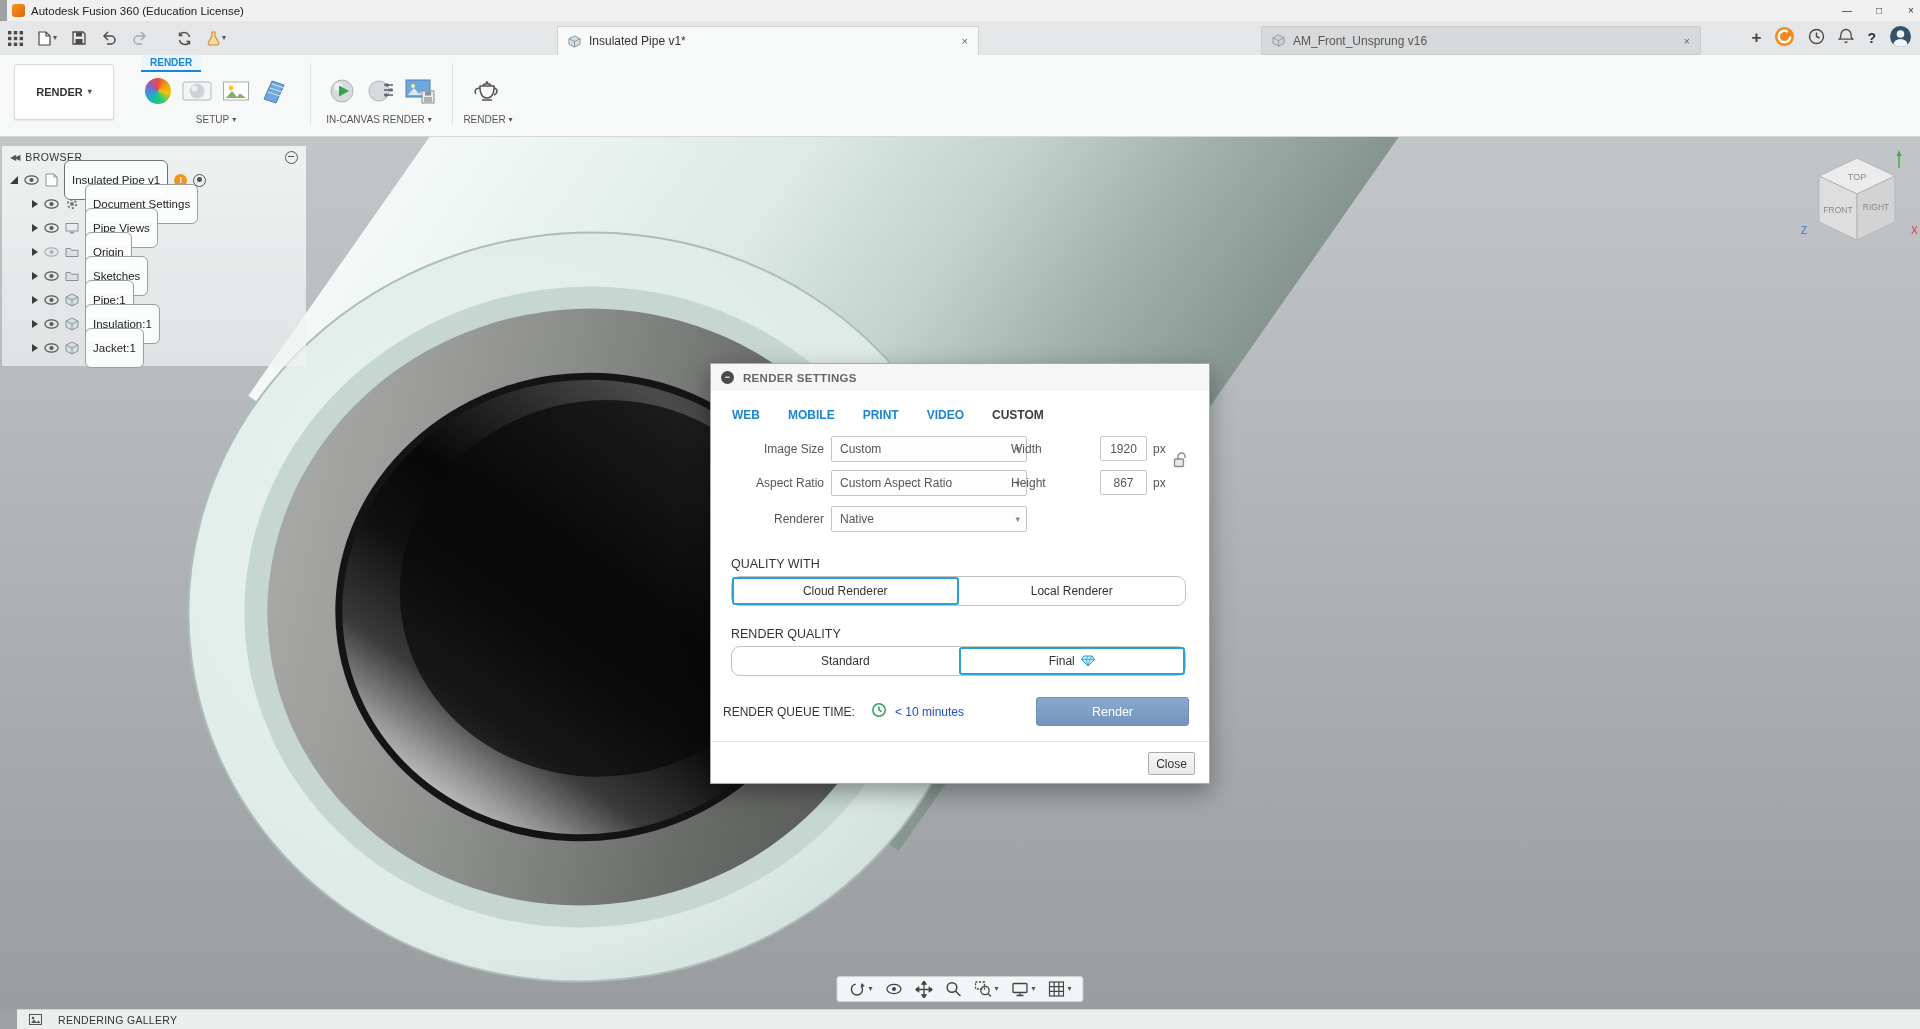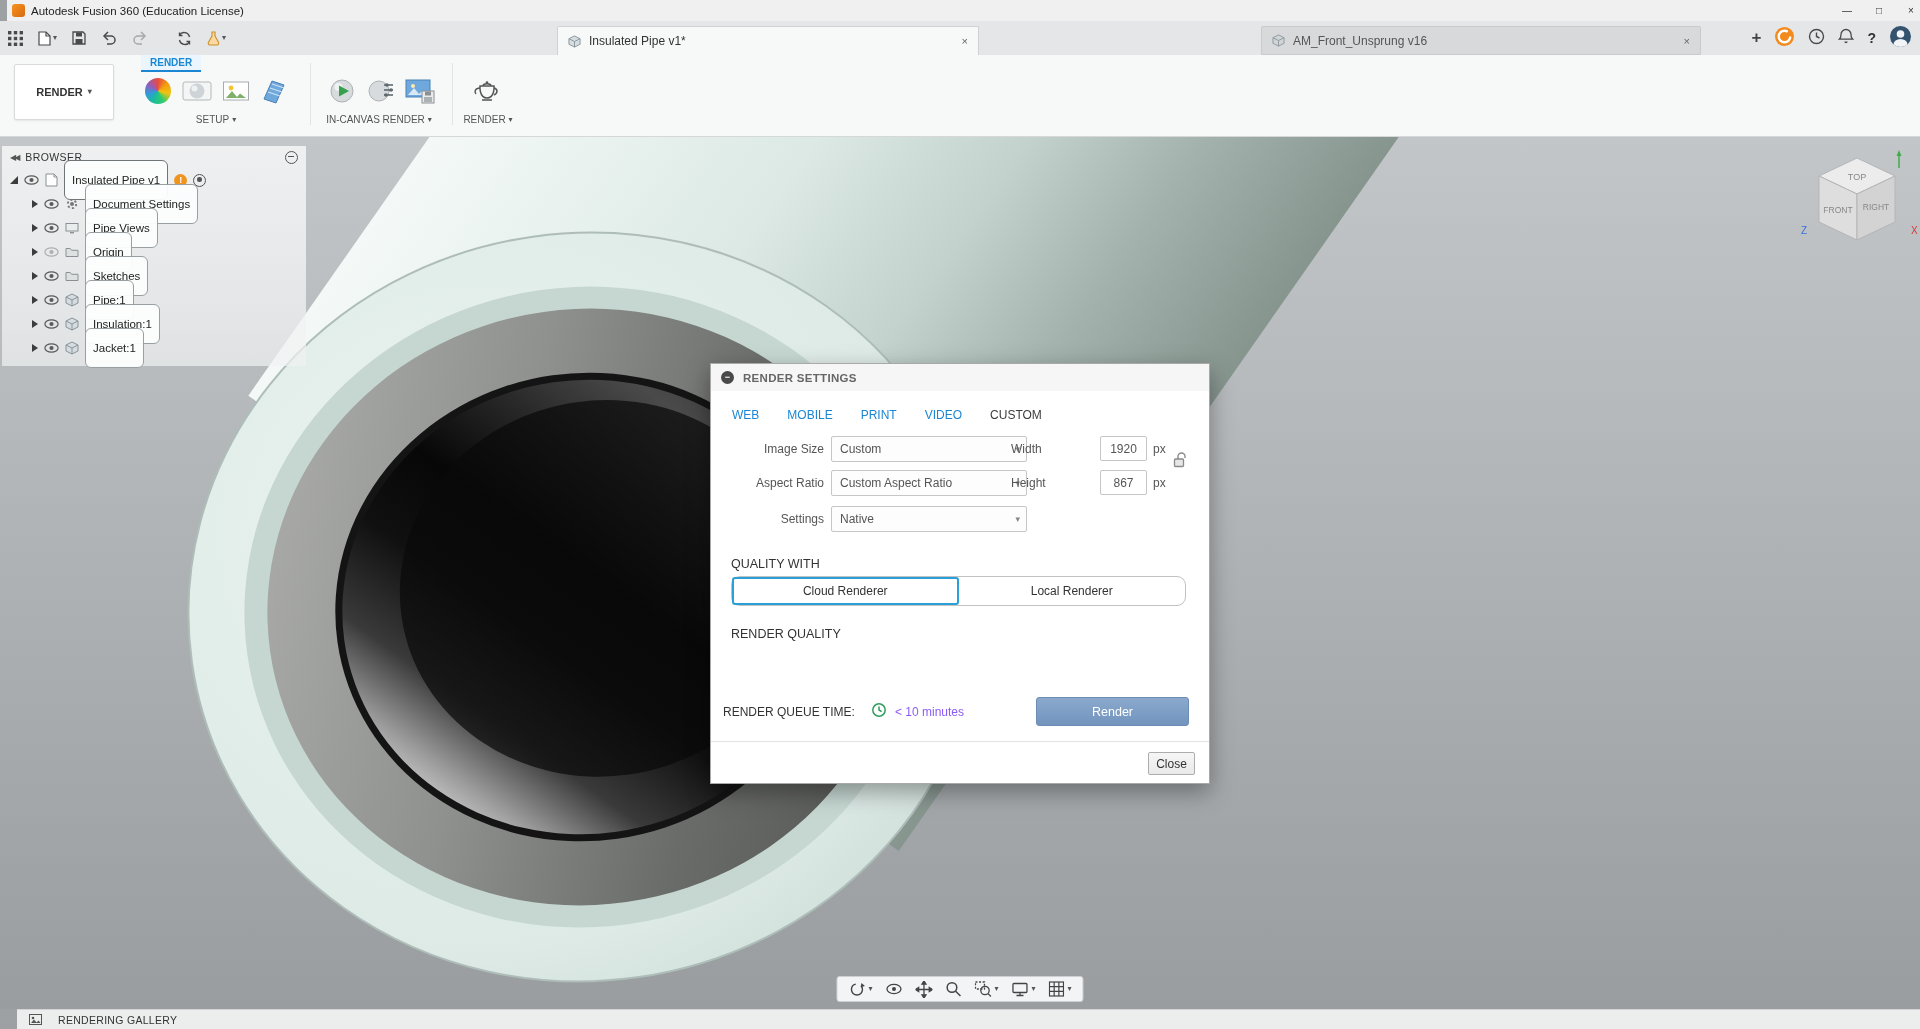--- a/index.html
+++ b/index.html
@@ -61,39 +61,39 @@
 .viewcube{position:absolute;left:1795px;top:150px;z-index:30}
 
 
 .navbar{position:absolute;left:50%;transform:translateX(-50%);top:976px;height:26px;display:flex;align-items:center;gap:13px;padding:0 11px;background:rgba(248,249,250,.95);border:1px solid #cdd0d2;border-radius:3px;z-index:35}
 .navitem{display:inline-flex;align-items:center;gap:3px}
 
 
 .dialog{position:absolute;left:710px;top:363px;width:500px;height:421px;background:#fff;border:1px solid #a9a9a9;box-shadow:0 8px 22px rgba(0,0,0,.35);z-index:60}
 .dheader{height:27px;display:flex;align-items:center;gap:9px;padding:0 10px;background:#f6f6f6;color:#666;font-weight:bold;font-size:11.5px;letter-spacing:.3px}
 .dcircle{width:13px;height:13px;border-radius:50%;background:#4a4a4a;color:#fff;font-size:9px;display:flex;align-items:center;justify-content:center;line-height:1}
-.dtabs{position:absolute;top:44px;left:21px;display:flex;gap:28px;font-weight:normal;font-size:12px}
+.dtabs{position:absolute;top:44px;left:21px;display:flex;gap:28px;font-weight:bold;font-size:12px}
 .dtab{color:#1b87d3}
 .dtab.active{color:#3c3c3c}
 .frow{position:absolute;left:0;right:0;height:26px}
 .flabel{position:absolute;left:10px;width:103px;text-align:right;line-height:26px;color:#555}
 .fsel{position:absolute;left:120px;width:196px;height:26px;border:1px solid #c6c6c6;background:#fdfdfd;color:#555;display:flex;align-items:center;padding:0 20px 0 8px;border-radius:2px}
 .fsel .chev{position:absolute;right:6px;font-size:9px;color:#888}
 .flabel2{position:absolute;left:300px;width:80px;text-align:left;line-height:26px;color:#555}
 .fnum{position:absolute;left:389px;top:0;width:47px;height:25px;border:1px solid #c6c6c6;border-radius:2px;text-align:center;color:#555;font:inherit;background:#fff}
 .funit{position:absolute;left:442px;line-height:26px;color:#555}
 .lockpos{position:absolute;left:461px;top:87px}
 .sect{position:absolute;left:20px;color:#333;font-size:12.5px}
 .seg{position:absolute;left:20px;width:455px;height:30px;display:flex;background:#fff;border:1px solid #c2c2c2;border-radius:9px}
 .segopt{flex:1;display:flex;align-items:center;justify-content:center;gap:6px;color:#333;border-radius:3px}
 .segopt.sep{border-left:1px solid #d8d8d8}
 .segopt.selected{box-shadow:inset 0 0 0 2px #2a9fd8}
 .qlabel{position:absolute;left:12px;top:341px;color:#333}
 .qclock{position:absolute;left:160px;top:338px}
-.qvalue{position:absolute;left:184px;top:341px;color:#8b5cf6}
+.qvalue{position:absolute;left:184px;top:341px;color:#1d4ed8}
 .renderbtn{position:absolute;left:325px;top:333px;width:153px;height:29px;background:linear-gradient(#8aa9cd,#7294bd);border:1px solid #6d8db5;border-radius:3px;color:#fff;display:flex;align-items:center;justify-content:center;font-size:12.5px}
 .dfoot{position:absolute;left:0;right:0;top:377px;border-top:1px solid #e3e3e3}
 .closebtn{position:absolute;left:437px;top:388px;width:47px;height:23px;background:linear-gradient(#f6f6f6,#e9e9e9);border:1px solid #adadad;border-radius:2px;color:#333;display:flex;align-items:center;justify-content:center}
 
 
 .statusbar{position:absolute;left:17px;top:1009px;width:1920px;height:20px;background:#eceeee;border-top:1px solid #d3d5d5;display:flex;align-items:center;gap:16px;padding-left:12px;font-size:10.5px;color:#333;letter-spacing:.3px;z-index:50}
 </style>
 </head>
 <body>
 
@@ -587,38 +587,50 @@
   </div>
 
   <span class="lockpos">
     <svg width="15" height="17" viewBox="0 0 15 17">
         <path d="M6 8 V5.5 a3.5 3.5 0 0 1 7 0 V7" fill="none" stroke="#8a8a8a" stroke-width="1.4"></path>
         <rect x="2.5" y="8" width="9" height="7.5" rx="1" fill="#e7e7e7" stroke="#8a8a8a" stroke-width="1.3"></rect>
       </svg>
   </span>
 
   <div class="frow" style="top:142px">
-    <div class="flabel">Settings</div>
+    <div class="flabel">Renderer</div>
     <div class="fsel">
       <span>Native</span>
       <span class="chev">▾</span>
     </div>
   </div>
 
   <div class="sect" style="top:193px">QUALITY WITH</div>
   <div class="seg" style="top:212px">
     <div class="segopt selected">
       <span>Cloud Renderer</span>
     </div>
     <div class="segopt">
       <span>Local Renderer</span>
     </div>
   </div>
 
   <div class="sect" style="top:263px">RENDER QUALITY</div>
+  <div class="seg" style="top:282px">
+    <div class="segopt sep" style="border-left:none">
+      <span>Standard</span>
+    </div>
+    <div class="segopt selected">
+      <span>Final</span>
+      <svg width="14" height="12" viewBox="0 0 14 12">
+          <path d="M3 1 h8 l2.5 3.5 L7 11 L0.5 4.5z" fill="#cbeaf4" stroke="#2aa0c8" stroke-width="1"></path>
+          <path d="M0.5 4.5 h13 M5 4.5 L7 1 M9 4.5 L11 1 M5 4.5 L7 11 M9 4.5 L7 11" stroke="#2aa0c8" stroke-width=".8" fill="none"></path>
+        </svg>
+    </div>
+  </div>
 
   <div class="qlabel">RENDER QUEUE TIME:</div>
   <span class="qclock">
     <svg width="16" height="16" viewBox="0 0 16 16" fill="none" stroke="#2f9e5f" stroke-width="1.5">
         <circle cx="8" cy="8" r="6.2"></circle>
         <path d="M8 4.5 V8 l2.6 1.6"></path>
       </svg>
   </span>
   <span class="qvalue">&lt; 10 minutes</span>
   <div class="renderbtn">Render</div>

